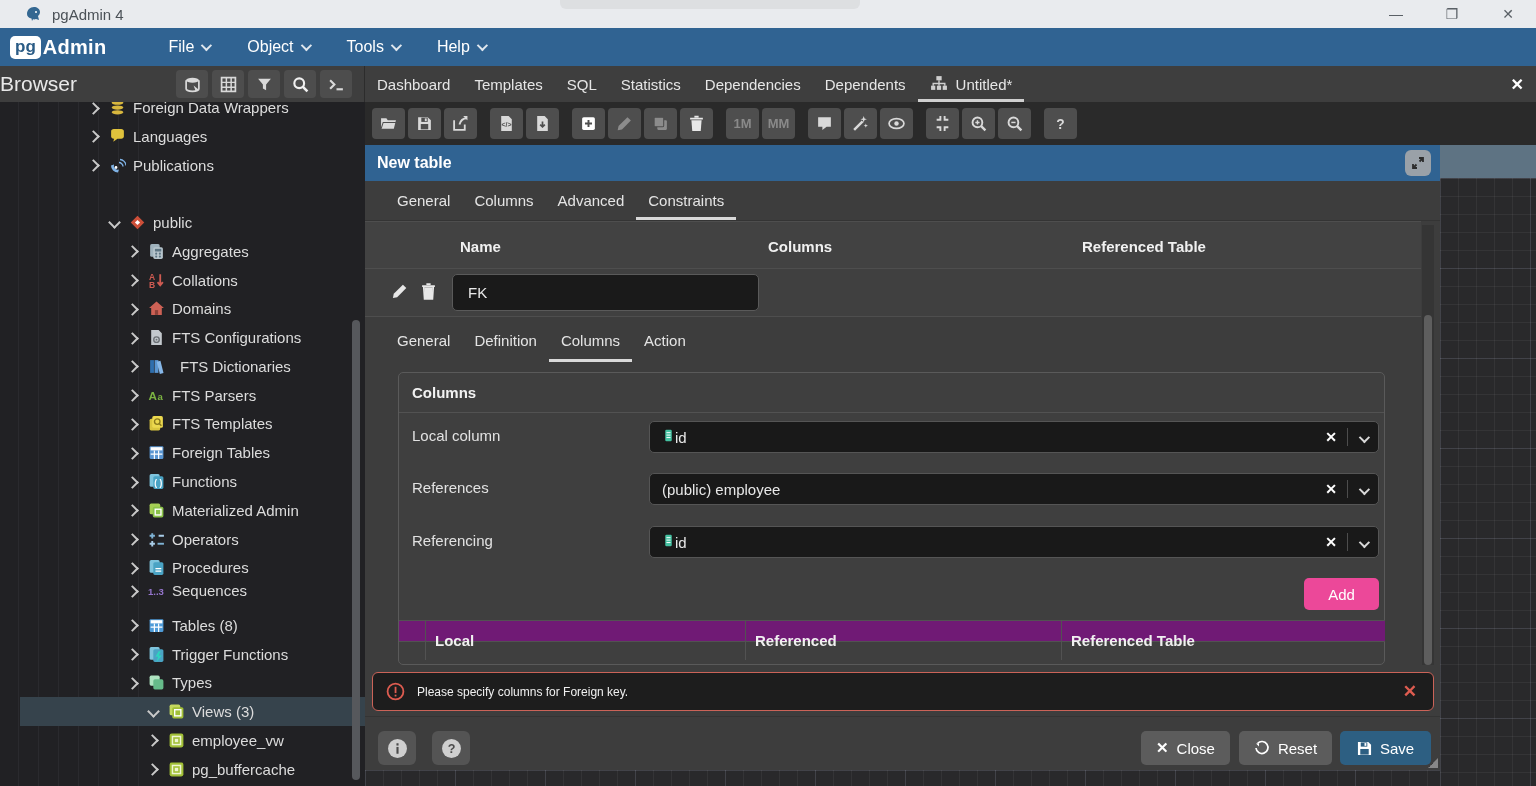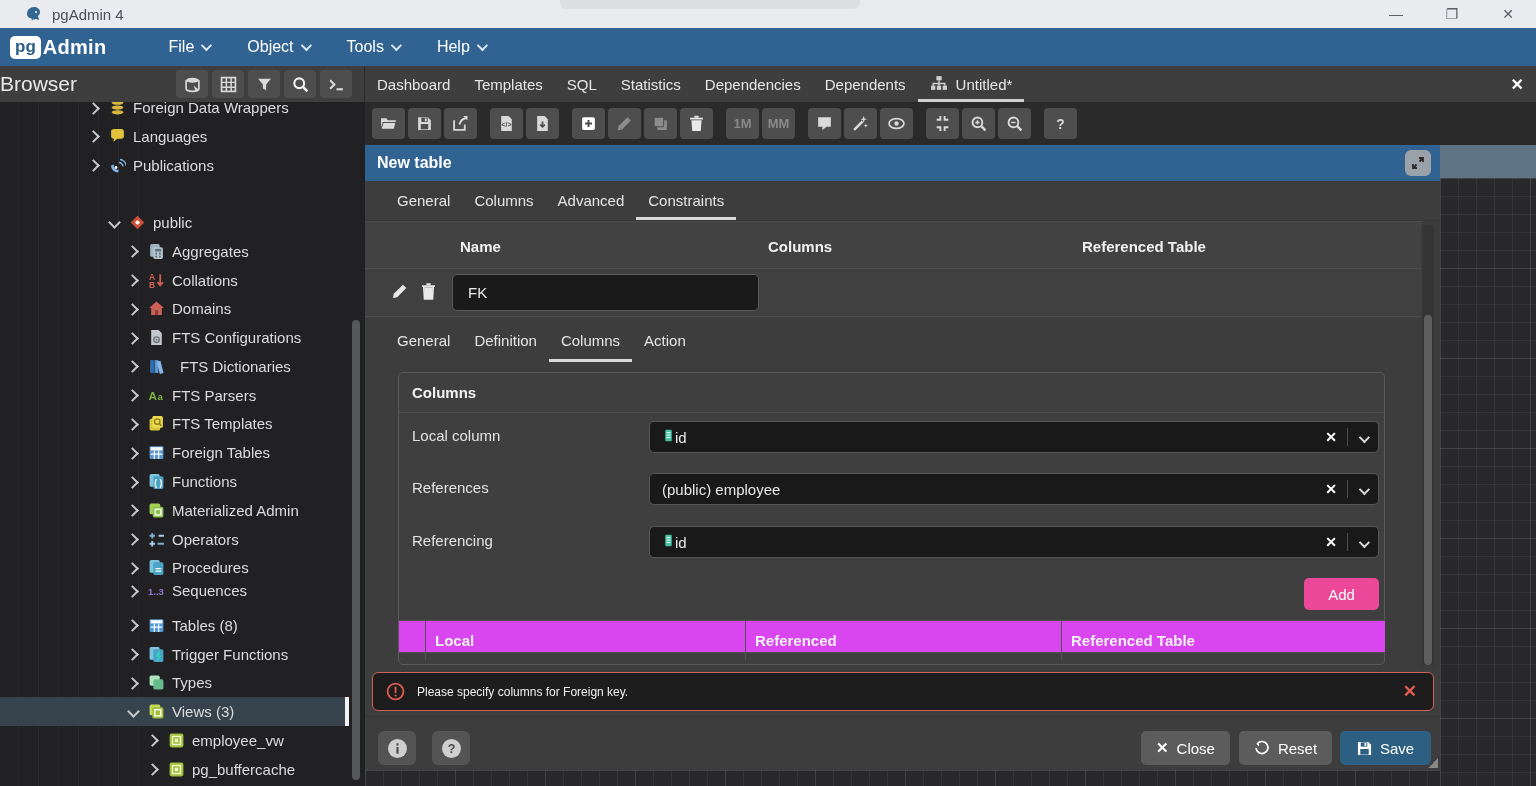--- a/index.html
+++ b/index.html
@@ -126,21 +126,21 @@
     font-size:15px; }
   .fld-ctl .val { margin-left:12px; display:flex; align-items:center; gap:0; }
   .ctl-right { position:absolute; right:0; top:0; height:100%; display:flex; align-items:center; }
   .ctl-x { color:#fff; font-weight:bold; font-size:14px; padding:0 10px; }
   .ctl-sep { width:1px; height:18px; background:#4d4d4d; }
   .ctl-chev { padding:0 11px; }
   .ctl-chev .chev { border-color:#d9d9d9; }
   #add-btn { position:absolute; left:905px; top:205px; width:75px; height:32px; background:#ec4899;
     border-radius:5px; color:#fff; font-size:15px; display:flex; align-items:center;
     justify-content:center; }
-  #res-head { position:absolute; left:0px; top:247px; width:986px; height:33px; background:#d946ef;
+  #res-head { position:absolute; left:0px; top:247px; width:986px; height:22px; background:#701a75;
     border-top:1px solid #525252; border-bottom:1px solid #525252; }
   .rh { position:absolute; top:0; height:39px; display:flex; align-items:center; color:#f0f0f0;
     font-weight:bold; font-size:15px; }
   .rh-sep { position:absolute; top:0; width:1px; height:39px; background:#525252; }
 
   
   #error-bar { position:absolute; left:7px; top:527px; width:1062px; height:39px; background:#1d1d1d;
     border:1px solid #cb6358; border-radius:6px; display:flex; align-items:center; }
   #error-bar .msg { color:#f0f0f0; font-size:12px; margin-left:12px; }
   #error-x { position:absolute; right:16px; color:#de5c50; font-weight:bold; font-size:17px; }
@@ -412,21 +412,21 @@
       <span class="t-lbl" style="left:172px">Trigger Functions</span>
     </div>
     <div class="tree-row" style="top: 566.4px;">
       <span class="t-chev right" style="left:125px"></span>
       <span class="t-ico" style="left:148px"><svg width="17" height="17" viewBox="0 0 16 16">
           <rect x="1.5" y="1.5" width="9.5" height="9.5" rx="1.5" fill="#aee3c0"></rect>
           <rect x="5" y="5" width="9.5" height="9.5" rx="1.5" fill="#66bb8a"></rect>
         </svg></span>
       <span class="t-lbl" style="left:172px">Types</span>
     </div>
-    <div class="tree-row selected" style="top: 595.17px;">
+    <div class="tree-row selected" style="top: 595.17px; margin-left: 20px;">
       <span class="t-chev down" style="left:125px"></span>
       <span class="t-ico" style="left:148px"><svg width="17" height="17" viewBox="0 0 16 16">
           <rect x="1.5" y="1.5" width="10" height="10" rx="1.5" fill="#c5d95e"></rect>
           <rect x="4" y="4" width="10.5" height="10.5" rx="1.5" fill="#a2c037"></rect>
           <rect x="6.3" y="6.3" width="5.8" height="5.8" fill="none" stroke="#fff" stroke-width="1.3"></rect>
         </svg></span>
       <span class="t-lbl" style="left:172px">Views (3)</span>
     </div>
     <div class="tree-row" style="top: 623.94px;">
       <span class="t-chev right" style="left:145px"></span>

